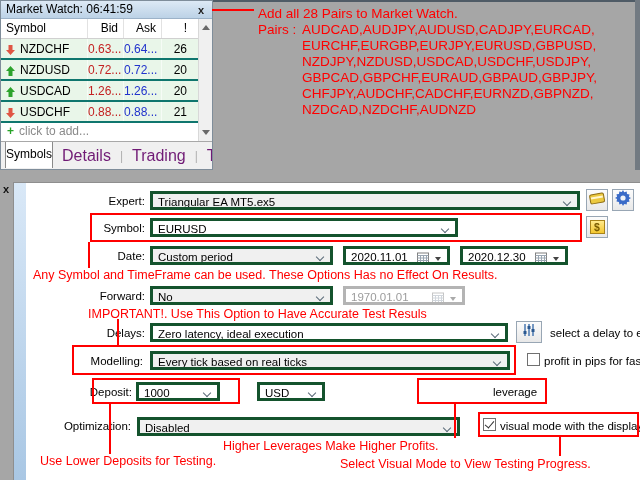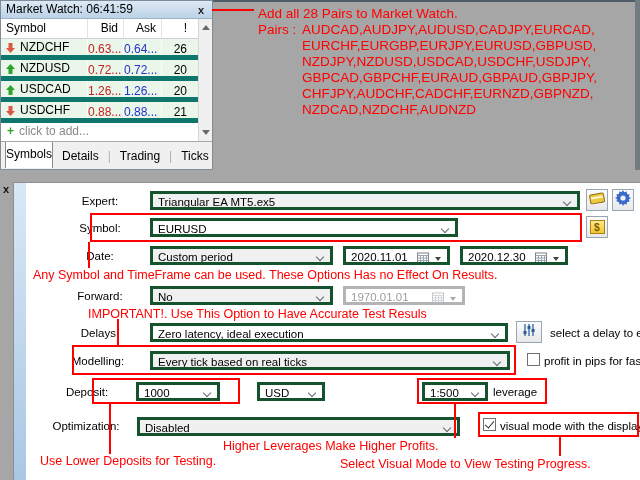--- a/index.html
+++ b/index.html
@@ -23,50 +23,50 @@
   }
   #mw-close { position:absolute; right:8px; top:1px; font-size:11px; font-weight:bold; color:#222; cursor:default; }
   .mwrow { display:flex; width:197px; align-items:center; font-size:12px; }
   .mwhead { height:20px; border-bottom:1px solid #d0d0d0; color:#000; }
   .mwhead .c { border-left:1px solid #e2e2e2; height:100%; line-height:19px; }
   .mwhead .c:first-child { border-left:none; }
   .c-sym { width:86px; padding-left:5px; display:flex; align-items:center; }
   .c-bid { width:36px; text-align:right; padding-right:5px; }
   .c-ask { width:38px; text-align:right; padding-right:5px; }
   .c-spr { width:33px; text-align:right; padding-right:7px; }
-  .quote { height:21px; background:#e9f6e9; border-bottom:5px solid #0f766e; }
+  .quote { height:21px; background:#e9f6e9; border-bottom:2px solid #0f766e; }
   .quote .c-bid { color:#c42222; }
   .quote .c-ask { color:#2233cc; }
   .quote .c-bid, .quote .c-ask, .quote .c-spr { border-left:1px solid #f6fcf6; height:100%; line-height:20px; }
   .quote .c-sym span.symtxt { margin-left:5px; color:#000; }
   .arrow-ic { width:9px; height:10px; display:inline-block; }
   #mw-add { height:17px; font-size:12px; color:#8a8a8a; position:relative; line-height:16px; }
   #mw-add .plus { color:#27a327; font-weight:bold; margin:0 5px 0 6px; }
   #mw-count { position:absolute; right:20px; top:0; color:#a21caf;margin-top:24px; }
   
   #mw-scroll { left:197px; top:18px; width:14px; height:122px; background:#f0f0f0; border-left:1px solid #d8d8d8; }
   .scr-up, .scr-dn { position:absolute; left:3px; width:0; height:0; border-left:4px solid transparent; border-right:4px solid transparent; }
   .scr-up { top:6px; border-bottom:5px solid #6a6a6a; }
   .scr-dn { bottom:6px; border-top:5px solid #6a6a6a; }
   
   #mw-tabs { left:0; top:140px; width:211px; height:28px; background:#f0f0f0; border-top:1px solid #a8a8a8; display:flex; align-items:center; overflow:hidden; }
   #tab-active { margin-left:4px; margin-top:-2px; width:58px; height:27px; background:#fff; border:1px solid #8a8a8a; border-bottom:none; font-size:12px; line-height:25px; text-align:center; color:#000; }
-  .tab-inactive { font-size:12px; color:#000000; padding:0 9px; white-space:nowrap; }
+  .tab-inactive { font-size:16px; color:#701a75; padding:0 9px; white-space:nowrap; }
   .tsep { color:#b0b0b0; font-size:12px; }
 
   
   #edge-top { left:0; top:0; width:640px; height:2px; background:#4f5b66; }
   #edge-right { left:635px; top:0; width:5px; height:170px; background:#727a82; }
 
   
   #tester-bg { left:13px; top:182px; width:627px; height:298px; background:#fff; border-top:1px solid #8e8e8e; border-left:1px solid #8e8e8e; }
   #tester-strip { left:14px; top:183px; width:12px; height:297px; background:linear-gradient(#d9e8f7,#a9c7e4); }
   #tester-close { left:3px; top:183px; font-size:11px; font-weight:bold; color:#111; }
 
-  .flabel { position:absolute; width:90px; text-align:center; font-size:11.5px; color:#000; white-space:nowrap; }
+  .flabel { position:absolute; width:90px; text-align:right; font-size:11.5px; color:#000; white-space:nowrap; }
   .combo { position:absolute; height:19px; border:3px solid #14532d; font-size:11.5px; line-height:17px; padding-left:5px; color:#000; white-space:nowrap; overflow:hidden; }
   .combo.gray { background:#f0f0f0; }
   .combo.white { background:#fff; }
   .chev { position:absolute; right:7px; top:5px; width:6px; height:6px; border-right:1.5px solid #5a6a78; border-bottom:1.5px solid #5a6a78; transform:rotate(45deg); }
   .combo.disabled { border-color:#b4b4b4; color:#9c9c9c; }
   .cal { position:absolute; right:18px; top:3px; }
   .dd-tri { position:absolute; right:6px; top:8px; width:0; height:0; border-left:3.5px solid transparent; border-right:3.5px solid transparent; border-top:4px solid #444; }
   .disabled .dd-tri { border-top-color:#aaa; }
 
   .btn { position:absolute; width:22px; height:22px; background:linear-gradient(#fcfcfc,#e8e8e8); border:1px solid #98a6b4; display:flex; align-items:center; justify-content:center; }
@@ -281,24 +281,20 @@
 
   <div class="flabel" style="left:42px;top:386px">Deposit:</div>
   <div class="combo white" style="left:136px;top:382px;width:84px">
     <span>1000</span>
     <span class="chev"></span>
   </div>
   <div class="combo white" style="left:257px;top:382px;width:68px">
     <span>USD</span>
     <span class="chev"></span>
   </div>
-  <div class="combo white" style="left:422px;top:382px;width:66px">
-    <span>1:500</span>
-    <span class="chev"></span>
-  </div>
   <div class="hint" style="left:493px;top:386px">leverage</div>
 
   <div class="flabel" style="left:41px;top:420px">Optimization:</div>
   <div class="combo gray" style="left:137px;top:417px;width:323px">
     <span>Disabled</span>
     <span class="chev"></span>
   </div>
   <span class="cb checked" style="left:483px;top:418px"></span>
   <div class="hint" style="left:500px;top:420px">visual mode with the display</div>
 

